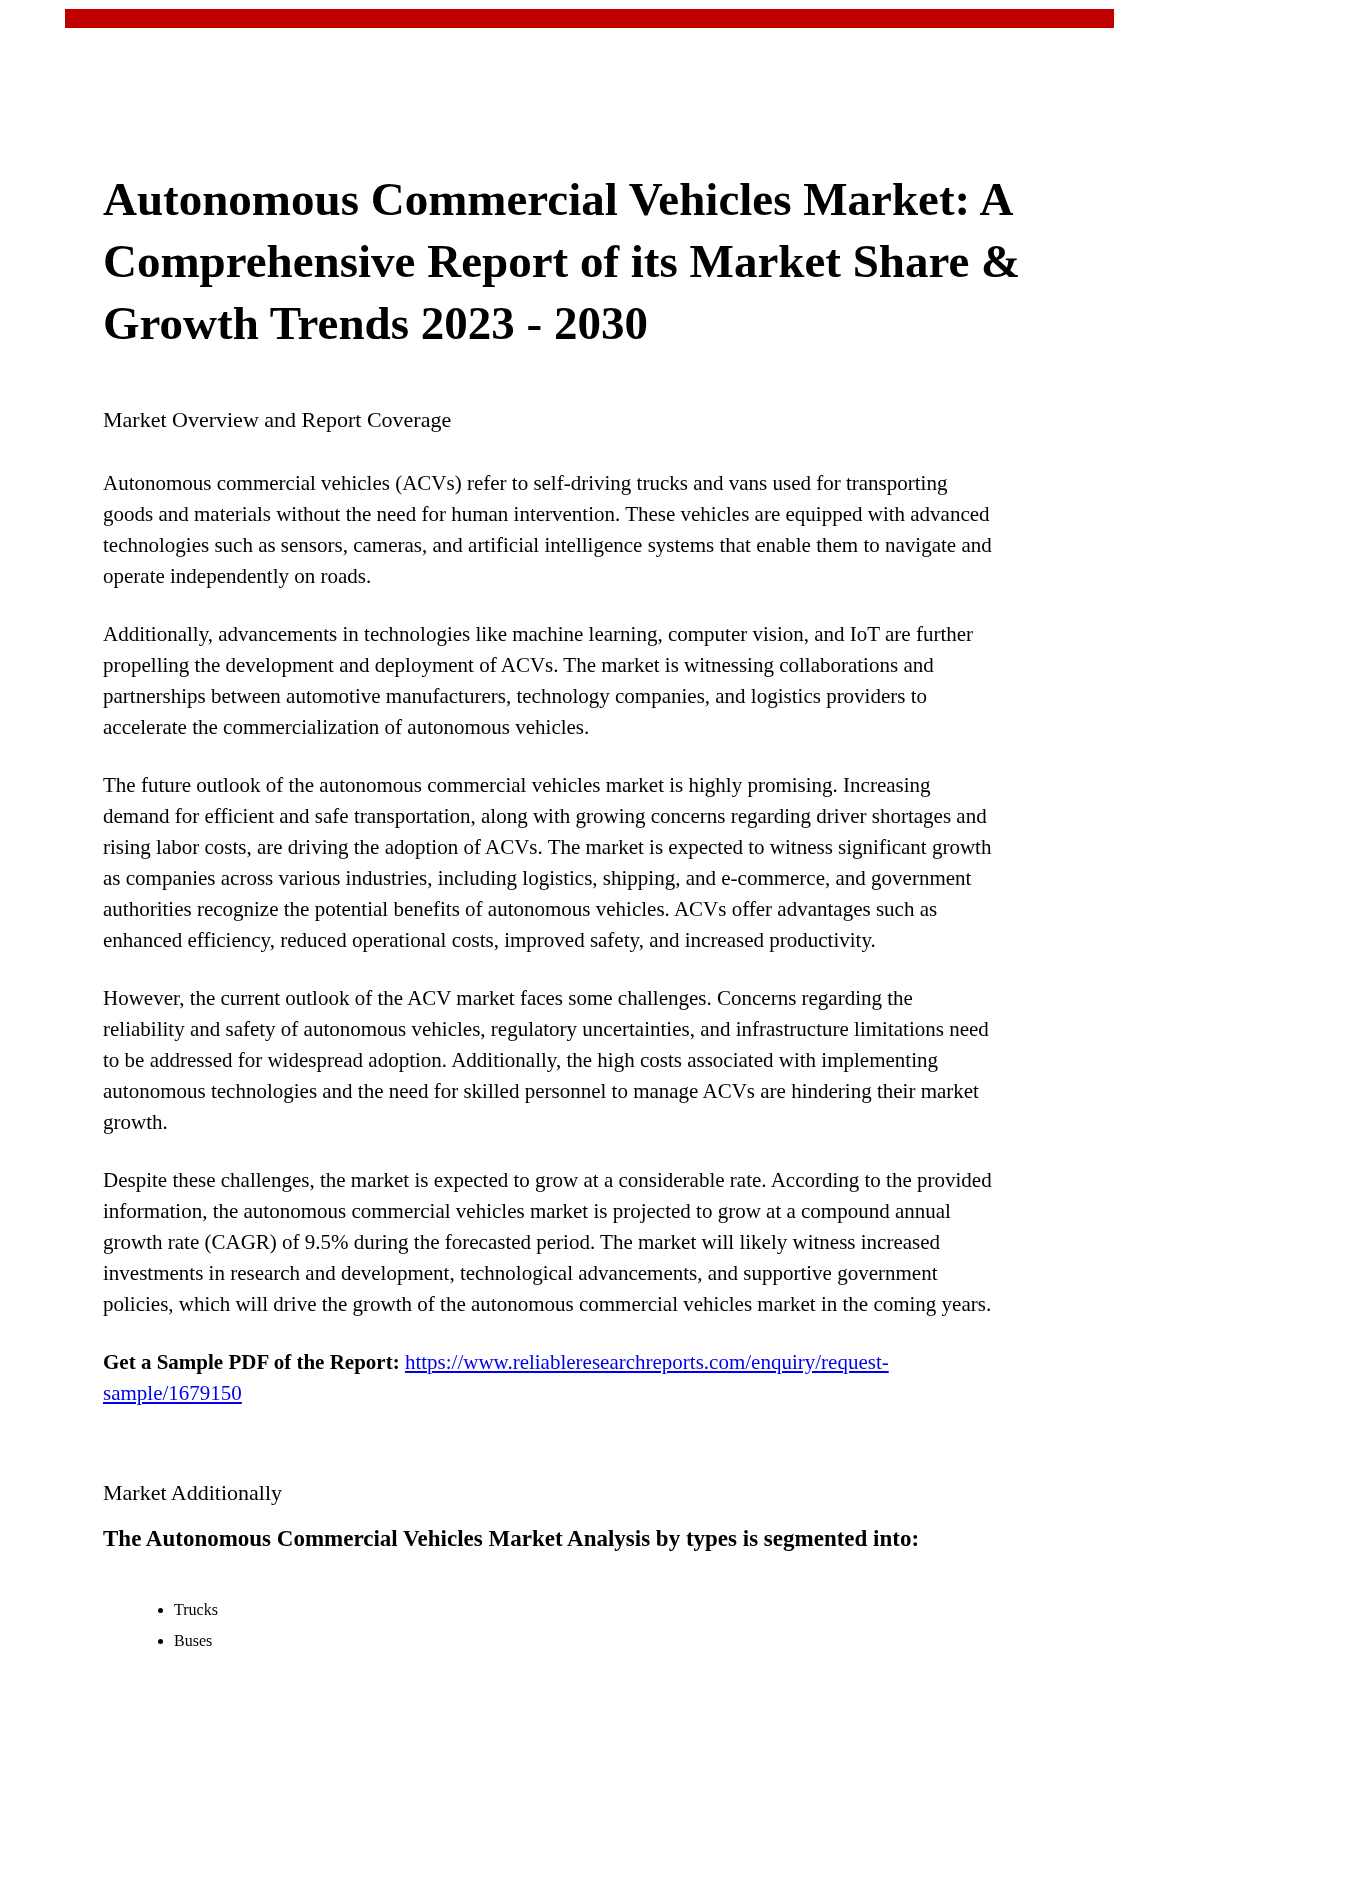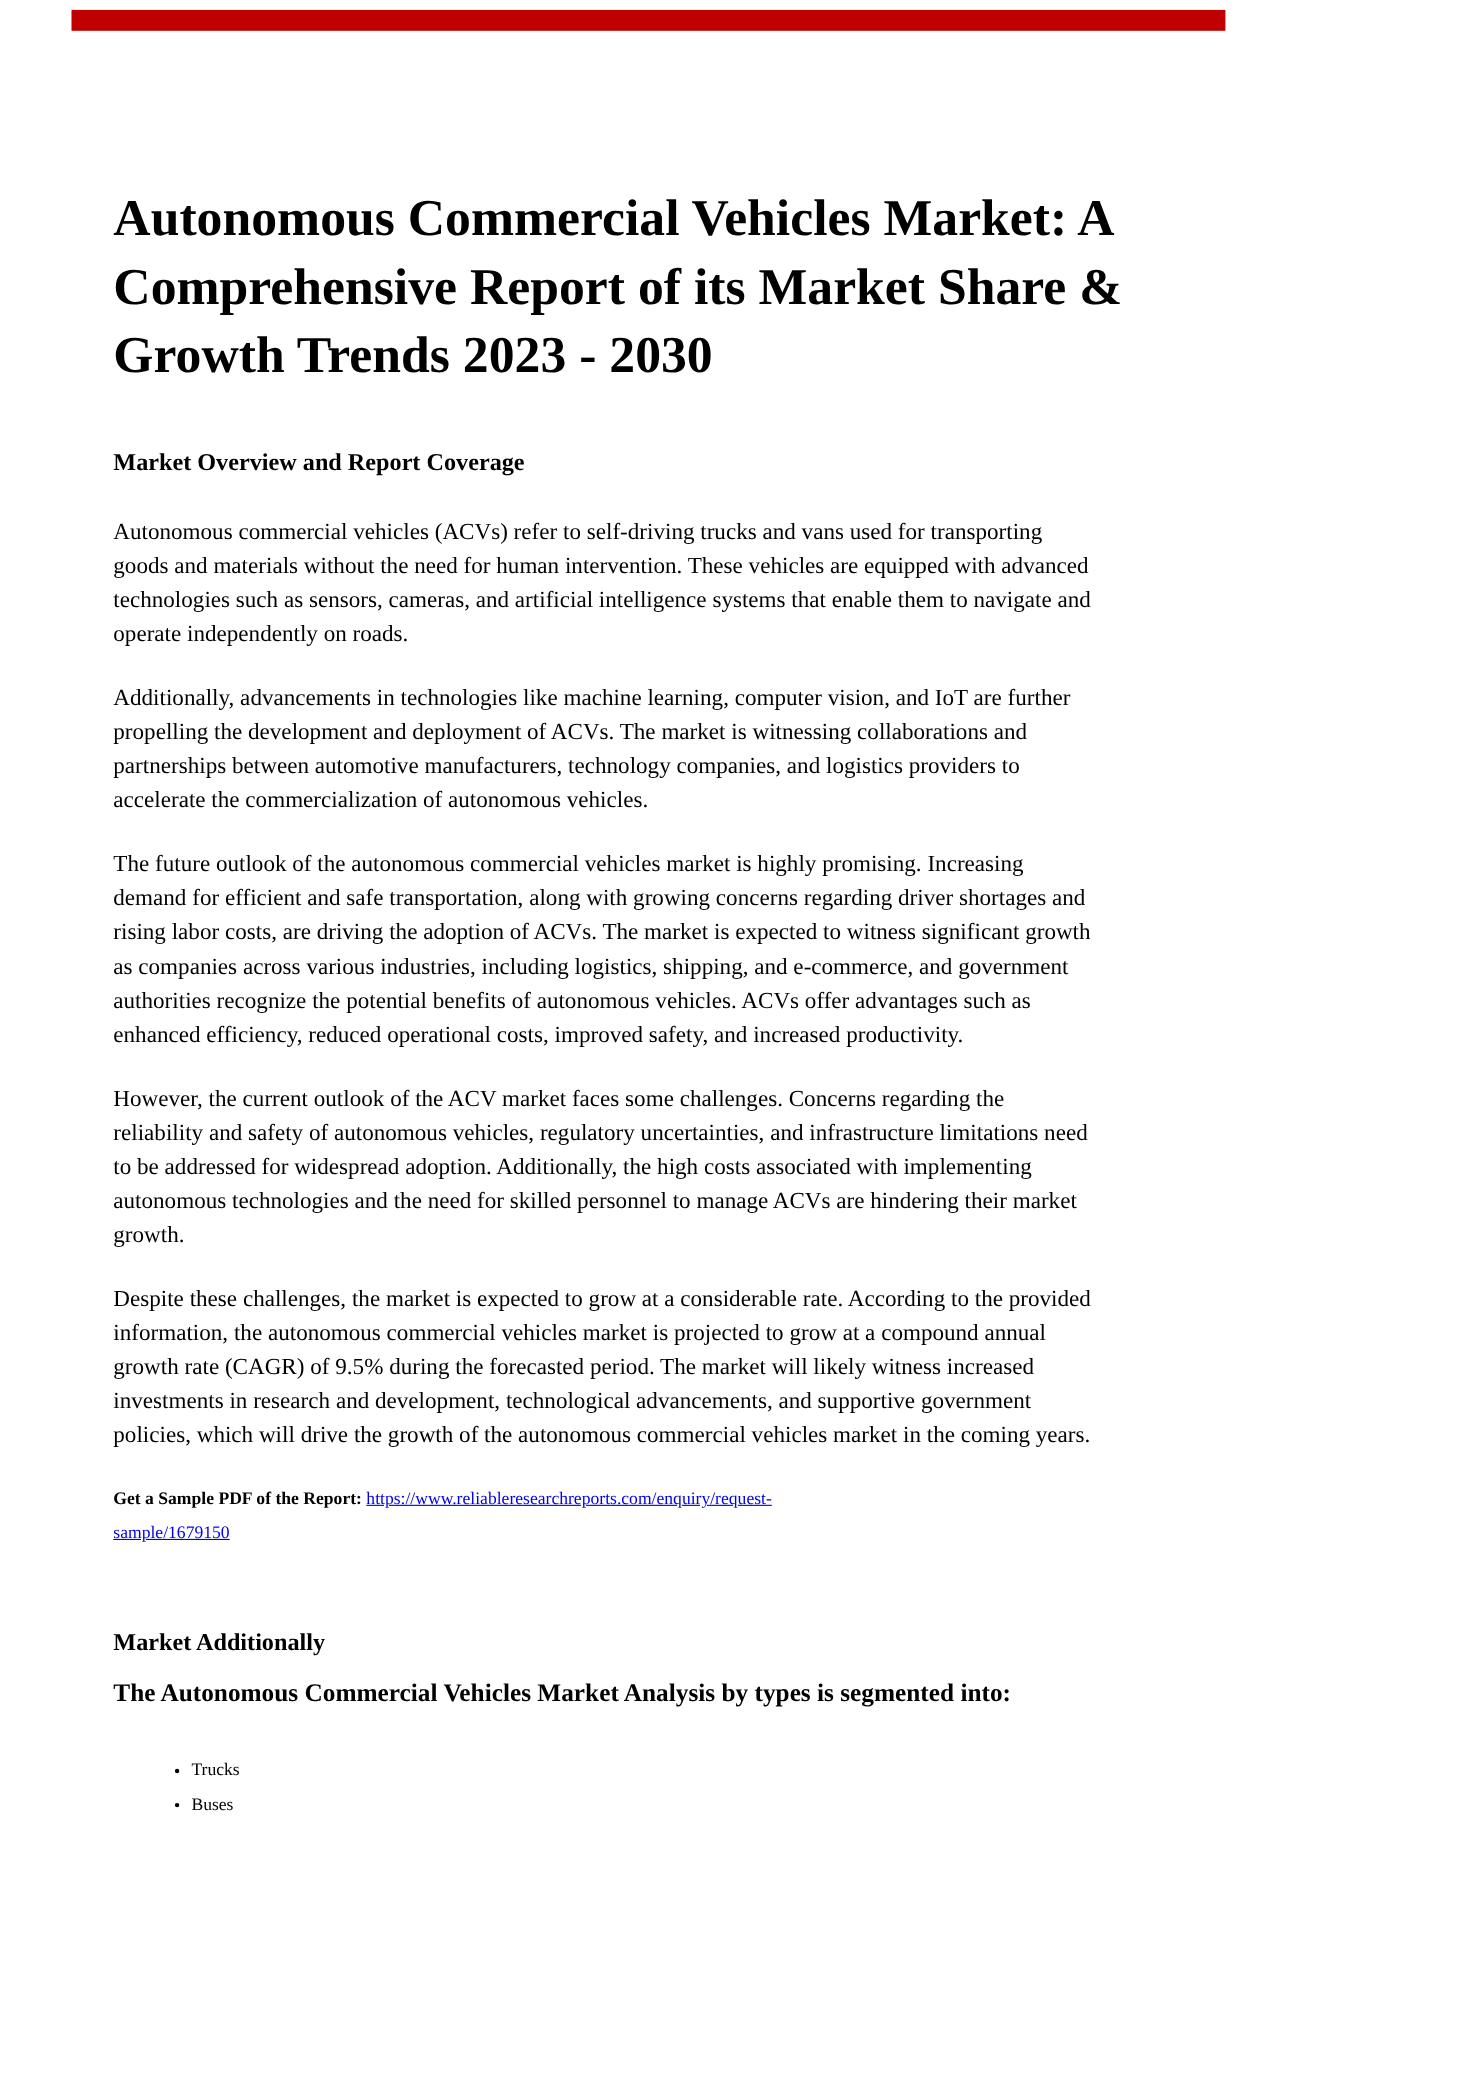--- a/index.html
+++ b/index.html
@@ -30,34 +30,34 @@
   h1.title {
     margin: 0;
     font-size: 47px;
     line-height: 62px;
     font-weight: bold;
     white-space: pre-line;
   }
   h2.section-heading {
     font-size: 22px;
     line-height: 31px;
-    font-weight: bold;
+    font-weight: normal;
     margin: 0;
   }
   h2.overview-heading { margin-top: 50px; }
   h2.segmentation-heading { margin-top: 68px; }
   p.body {
     font-size: 21px;
     line-height: 31px;
     margin: 27px 0 0 0;
     white-space: pre-line;
   }
   p.first-paragraph { margin-top: 33px; }
   p.cta {
-    font-size: 16px;
+    font-size: 21px;
     line-height: 31px;
     margin: 27px 0 0 0;
   }
   .cta-label { font-weight: bold; }
   a.cta-link {
     color: #0000ee;
     text-decoration: underline;
     white-space: pre-line;
     cursor: pointer;
   }

